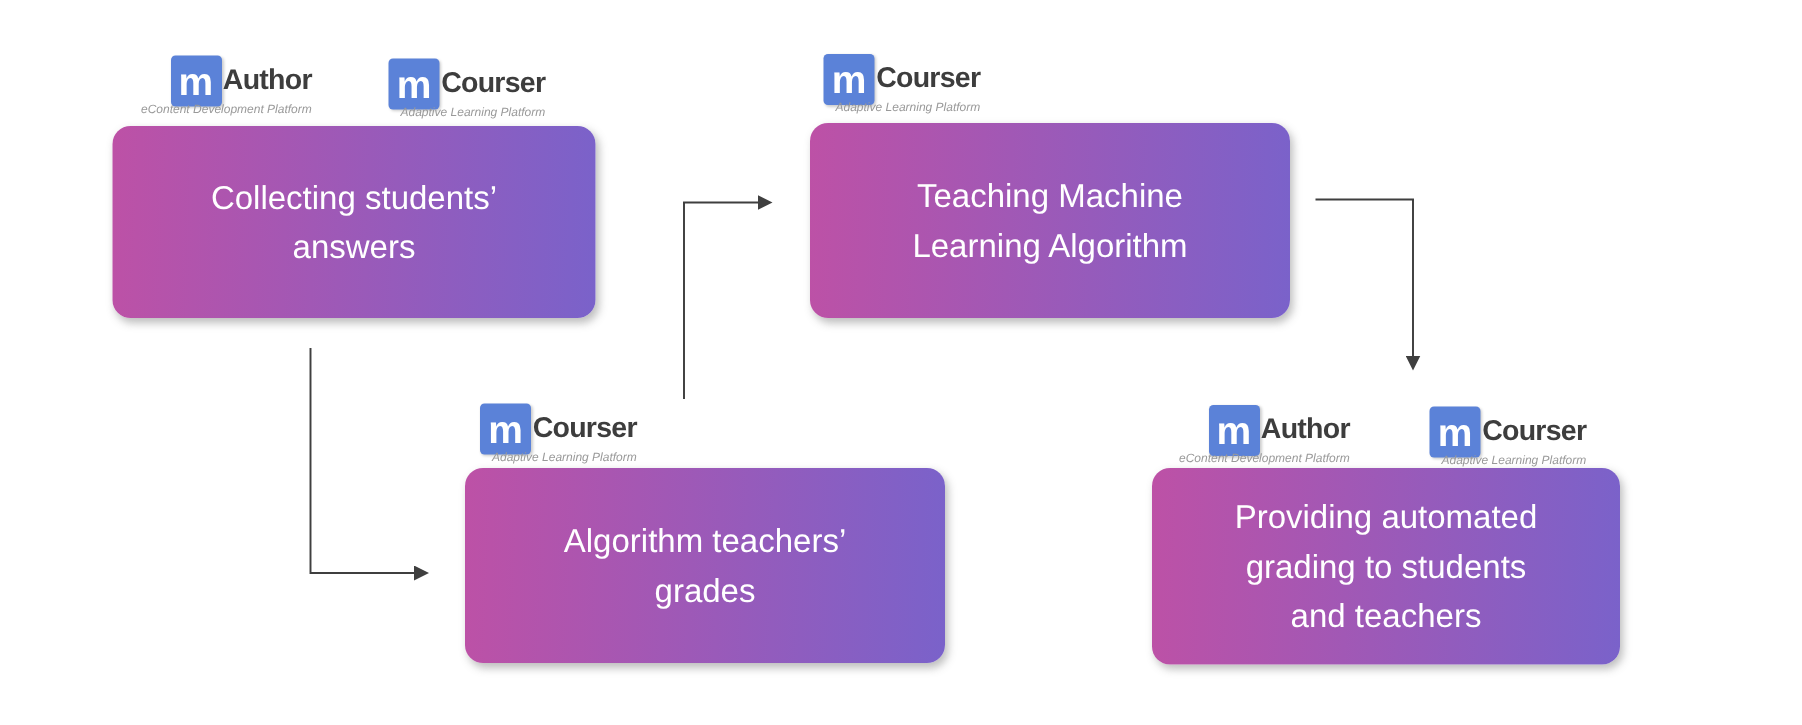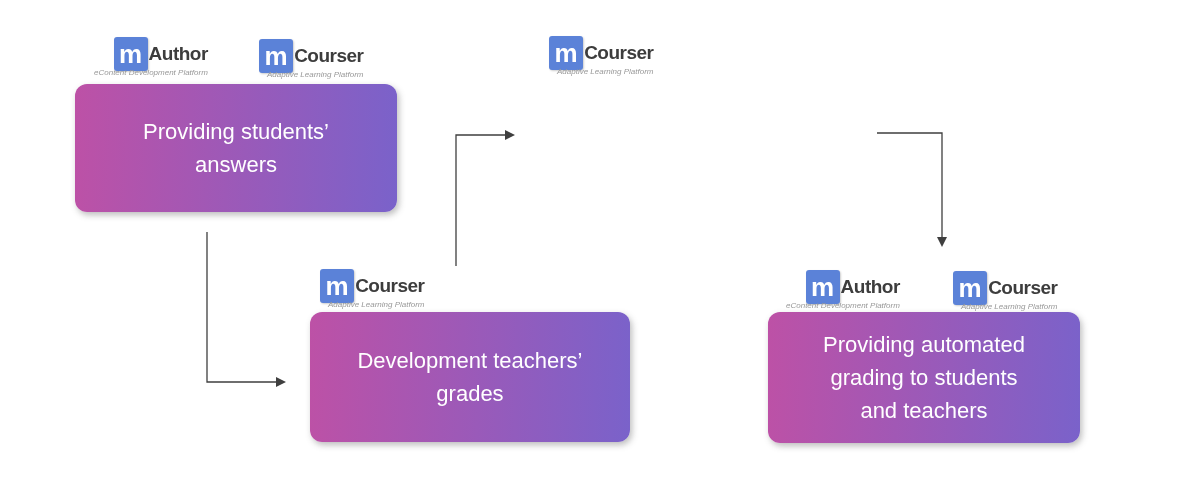--- a/index.html
+++ b/index.html
@@ -123,27 +123,31 @@
 
   <div class="logo" style="left:945px;top:271px;">
     <div class="logo-row">
       <span class="logo-mark">m</span>
       <span class="logo-name">Courser</span>
     </div>
     <div class="logo-tagline">Adaptive Learning Platform</div>
   </div>
 
   <div class="flow-box" style="left:75px;top:84px;width:322px;height:128px;">
-    <span class="box-label">Providing students’
+    <span class="box-label">Collecting students’
 answers</span>
   </div>
 
+  <div class="flow-box" style="left:540px;top:82px;width:320px;height:130px;">
+    <span class="box-label">Teaching Machine
+Learning Algorithm</span>
+  </div>
 
   <div class="flow-box" style="left:310px;top:312px;width:320px;height:130px;">
-    <span class="box-label">Development teachers’
+    <span class="box-label">Algorithm teachers’
 grades</span>
   </div>
 
   <div class="flow-box" style="left:768px;top:312px;width:312px;height:131px;">
     <span class="box-label">Providing automated
 grading to students
 and teachers</span>
   </div>
 
 </div>

